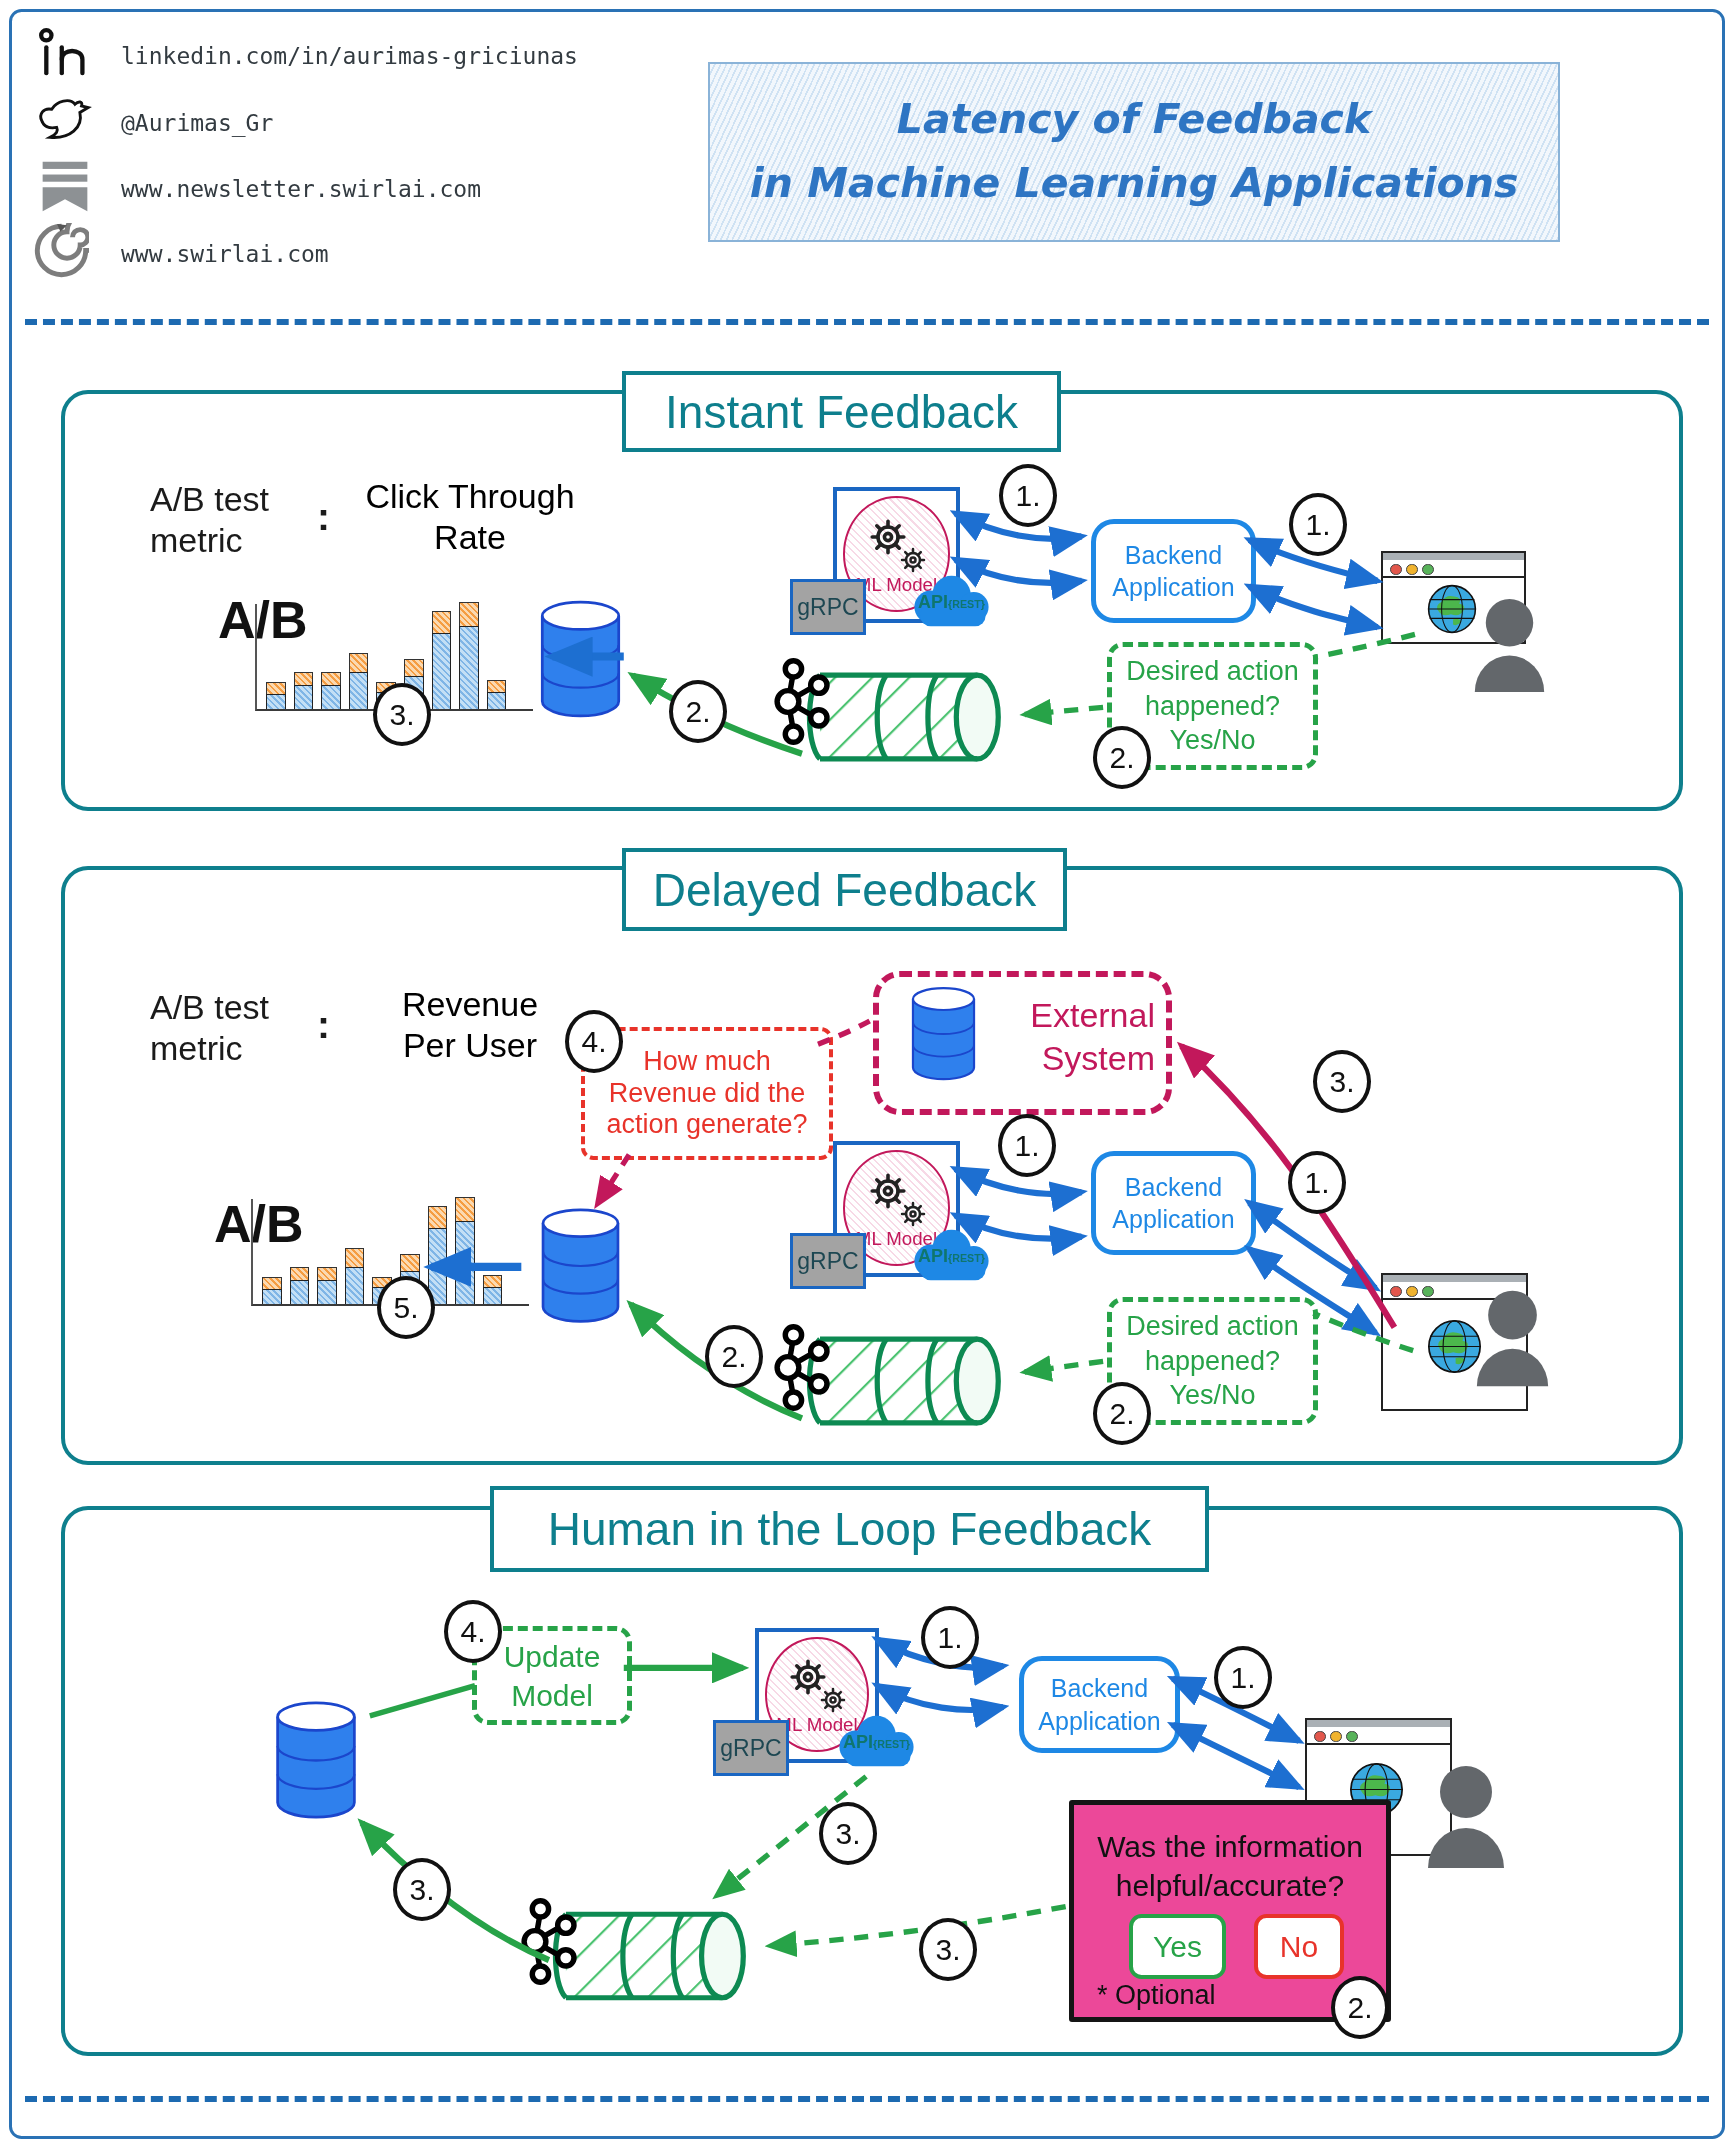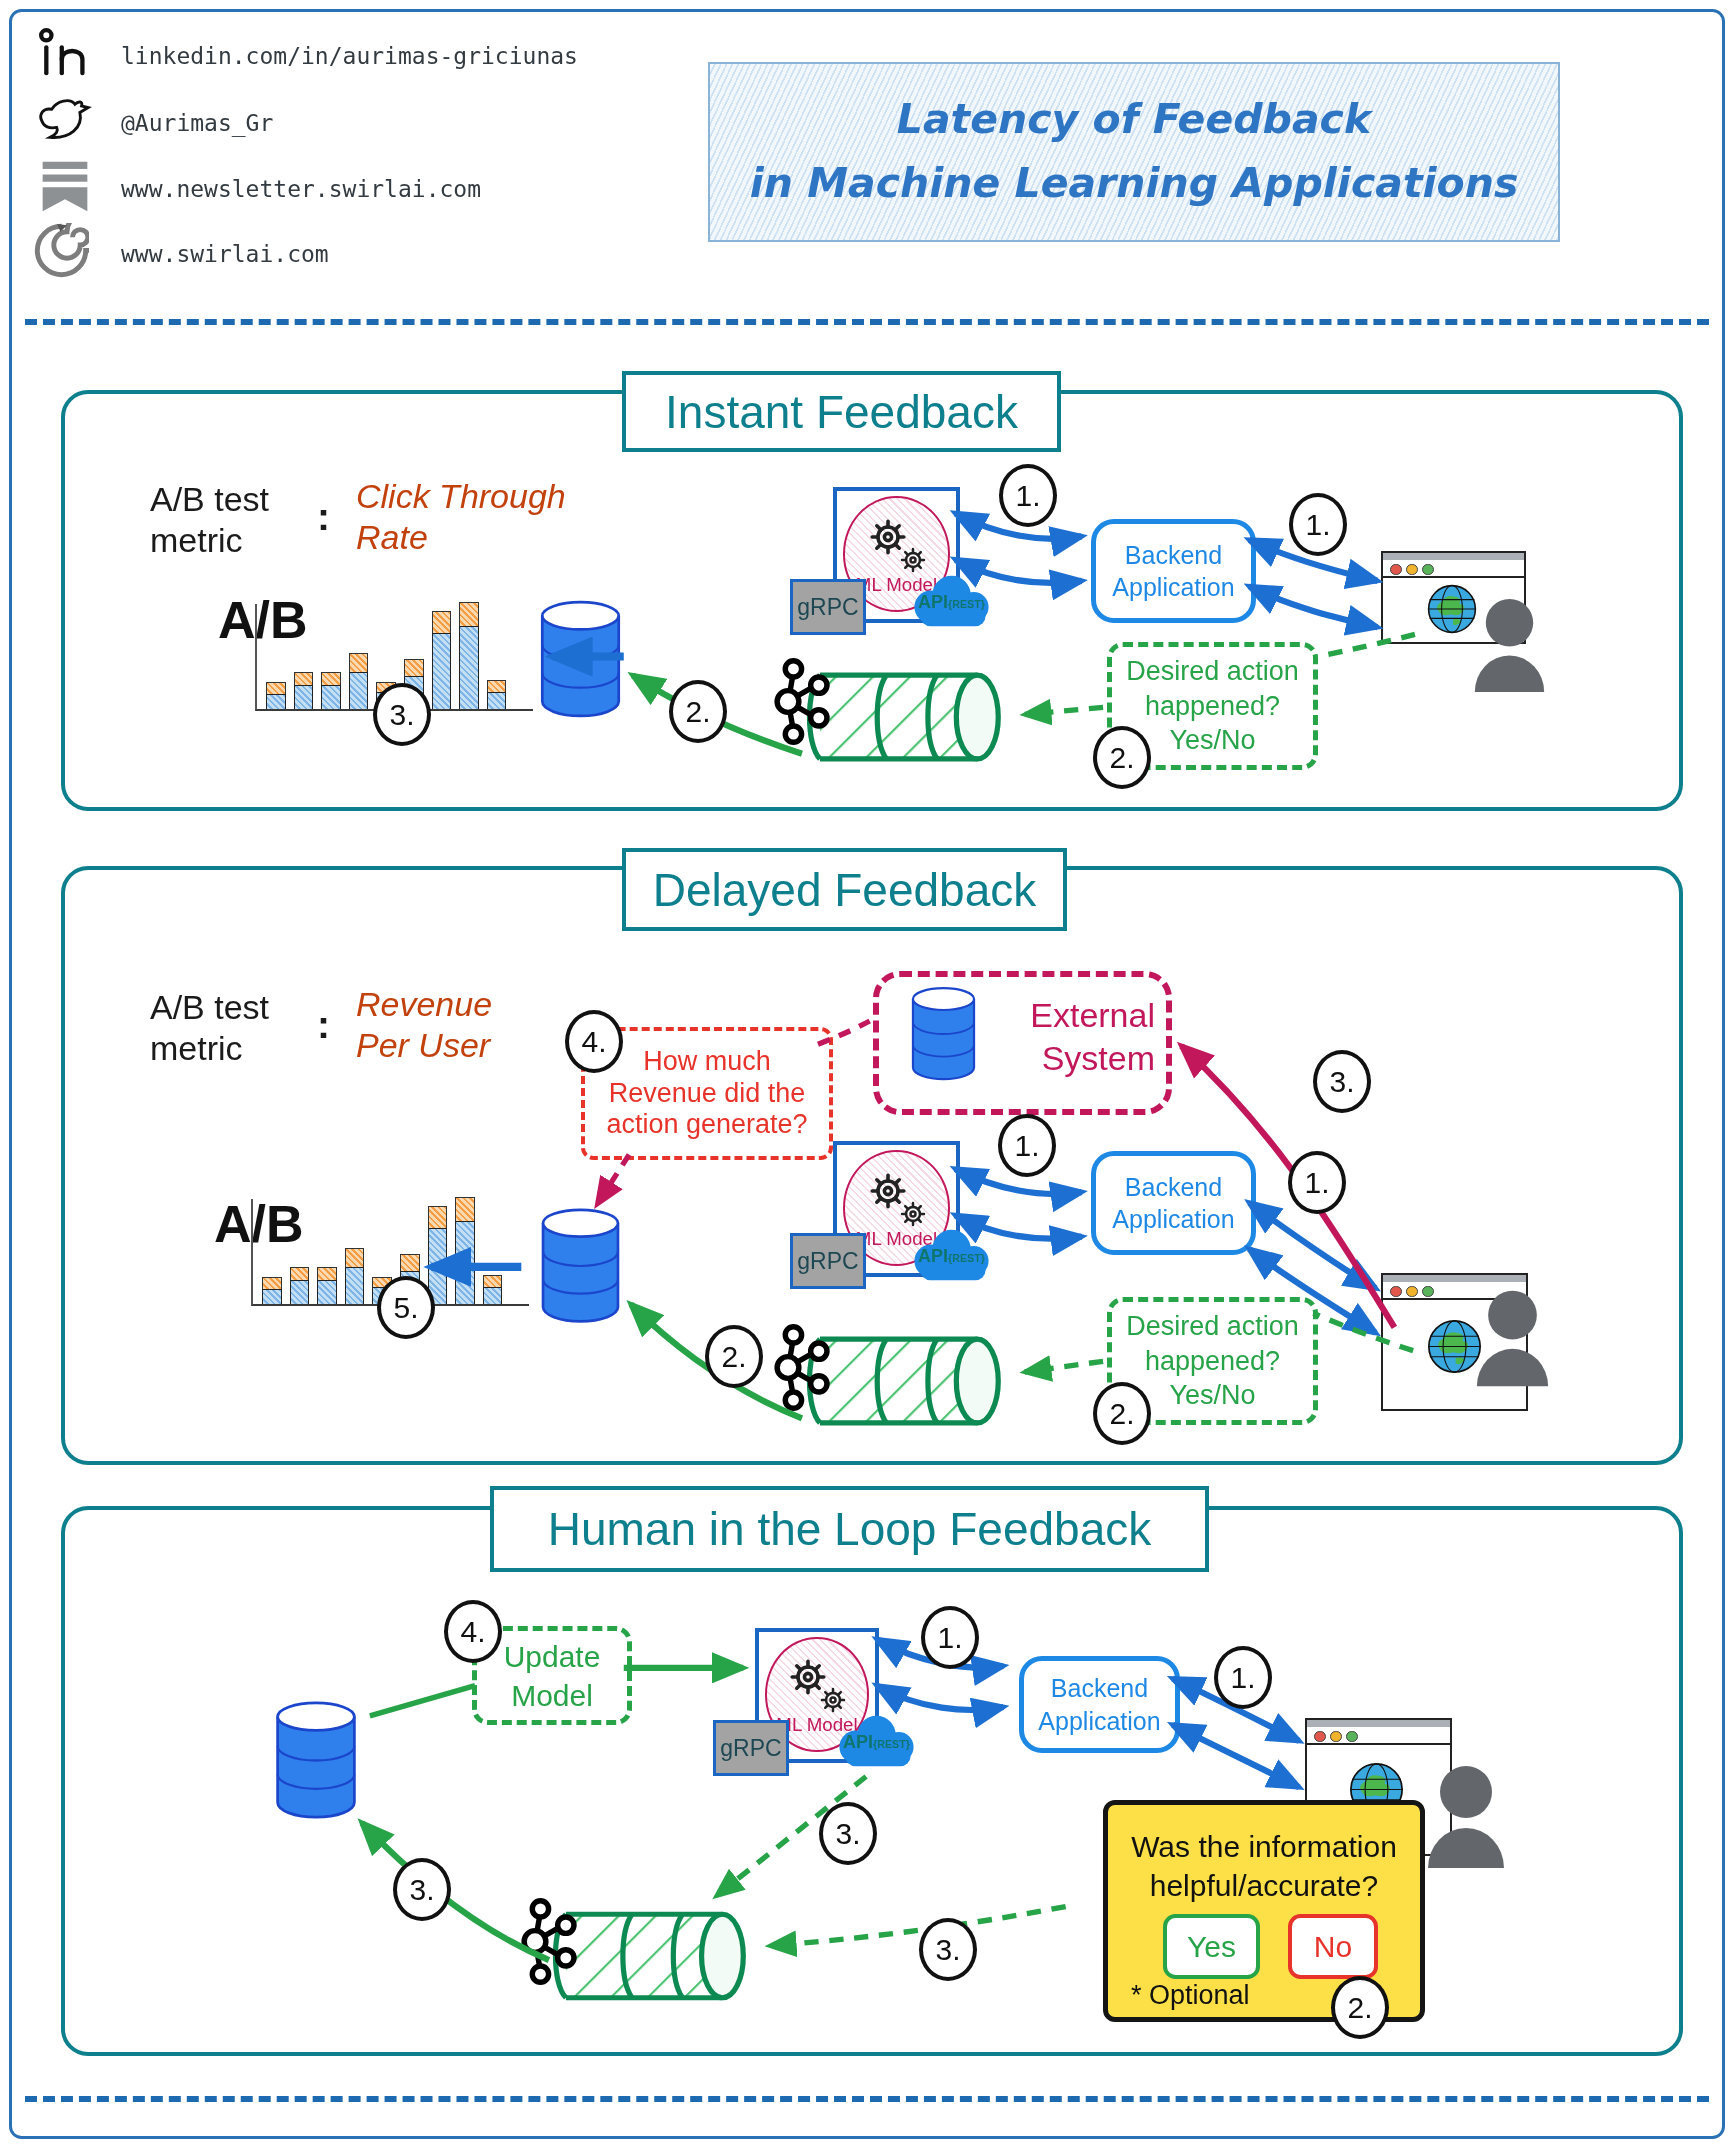--- a/index.html
+++ b/index.html
@@ -14,21 +14,21 @@
   .title-box{position:absolute;border:2.7px solid #8ab3d8;background:repeating-linear-gradient(115deg,#f2f7fc 0 3.6px,#cfe2f3 3.6px 5.3px);z-index:5;display:flex;flex-direction:column;align-items:center;justify-content:center;}
   .title-box .t-line{font-family:"DejaVu Sans",sans-serif;font-style:italic;font-weight:600;color:#2e75c3;font-size:41px;line-height:1.55;white-space:nowrap;}
 
   
   .frame{position:absolute;border:4.5px solid #0e7f8d;border-radius:27px;z-index:3;}
   .frame-title{position:absolute;background:#fff;border:4.5px solid #0e7f8d;color:#0e7f8d;font-size:46px;display:flex;align-items:center;justify-content:center;z-index:12;white-space:nowrap;}
 
   
   .metric-label{position:absolute;font-size:34px;color:#1b1b1b;text-align:left;line-height:1.22;z-index:10;}
   .metric-colon{position:absolute;font-size:39px;color:#1b1b1b;font-weight:bold;z-index:10;}
-  .metric-value{position:absolute;font-size:34px;color:#c2410c;line-height:1.22;z-index:10;font-style:italic;}
+  .metric-value{position:absolute;font-size:34px;color:#000000;text-align:center;line-height:1.22;z-index:10;}
 
   
   .ab-label{position:absolute;font-size:52px;font-weight:bold;color:#111;z-index:10;}
   .abchart{position:absolute;border-left:2.7px solid #555;border-bottom:2.7px solid #3a3a3a;display:flex;align-items:flex-end;gap:8px;padding-left:9px;z-index:10;}
   .bar{width:19.6px;display:flex;flex-direction:column;justify-content:flex-end;}
   .bar .cap{background:repeating-linear-gradient(45deg,#fbd9b0 0 2.7px,#f59d42 2.7px 4.5px);border:1.8px solid #333;border-bottom:none;}
   .bar .body{background:repeating-linear-gradient(45deg,#c3dff5 0 2.7px,#7fb5e6 2.7px 4.5px);border:1.8px solid #222;border-bottom:none;}
 
   
   .ml-box{position:absolute;border:4.5px solid #1a66c2;background:#fff;z-index:11;}
@@ -49,21 +49,21 @@
   .queuesvg{position:absolute;z-index:8;}
   .kafkasvg{position:absolute;z-index:9;}
   .globesvg{position:absolute;z-index:2;}
 
   
   .green-dash-box{position:absolute;border:5.3px dashed #27a348;border-radius:16px;background:#fff;color:#27a348;text-align:center;display:flex;flex-direction:column;align-items:center;justify-content:center;z-index:11;}
   .red-dash-box{position:absolute;border:4.5px dashed #e8332a;border-radius:12.5px;background:#fff;color:#e8332a;text-align:center;display:flex;flex-direction:column;align-items:center;justify-content:center;z-index:11;}
   .crimson-dash-box{position:absolute;border:6.2px dashed #c2185b;border-radius:27px;background:#fff;z-index:8;}
   .ext-text{position:absolute;color:#c2185b;font-size:34px;text-align:right;line-height:1.25;z-index:10;}
 
-  .question-box{position:absolute;background:#fde047;border:5.3px solid #151515;border-radius:12px;z-index:22;margin-left:34px;}
+  .question-box{position:absolute;background:#ec4899;border:5.3px solid #151515;border-radius:3px;z-index:22;}
   .q-line{position:absolute;width:100%;text-align:center;color:#111;font-size:30px;}
   .q-btn{position:absolute;border-radius:12.5px;font-size:30px;display:flex;align-items:center;justify-content:center;background:#fff;}
   .q-yes{border:4.5px solid #27a348;color:#27a348;}
   .q-no{border:4.5px solid #e8332a;color:#e8332a;}
   .q-opt{position:absolute;color:#111;font-size:27px;}
 
   .badge{position:absolute;width:50px;height:55px;border:4px solid #111;border-radius:50%;background:#fff;display:flex;align-items:center;justify-content:center;font-size:30px;color:#111;z-index:30;}
 
   .overlay{position:absolute;left:0;top:0;width:1734px;height:2148px;z-index:15;pointer-events:none;}
 </style>

